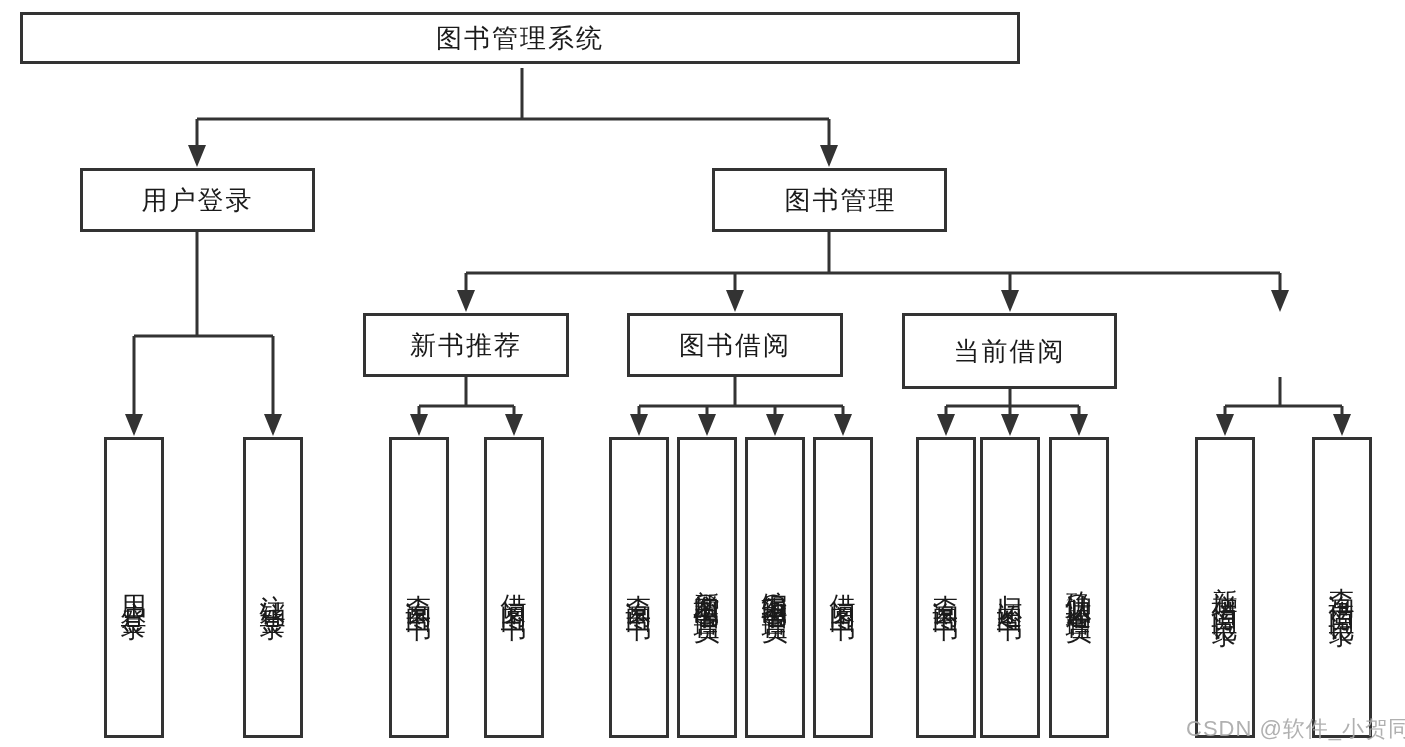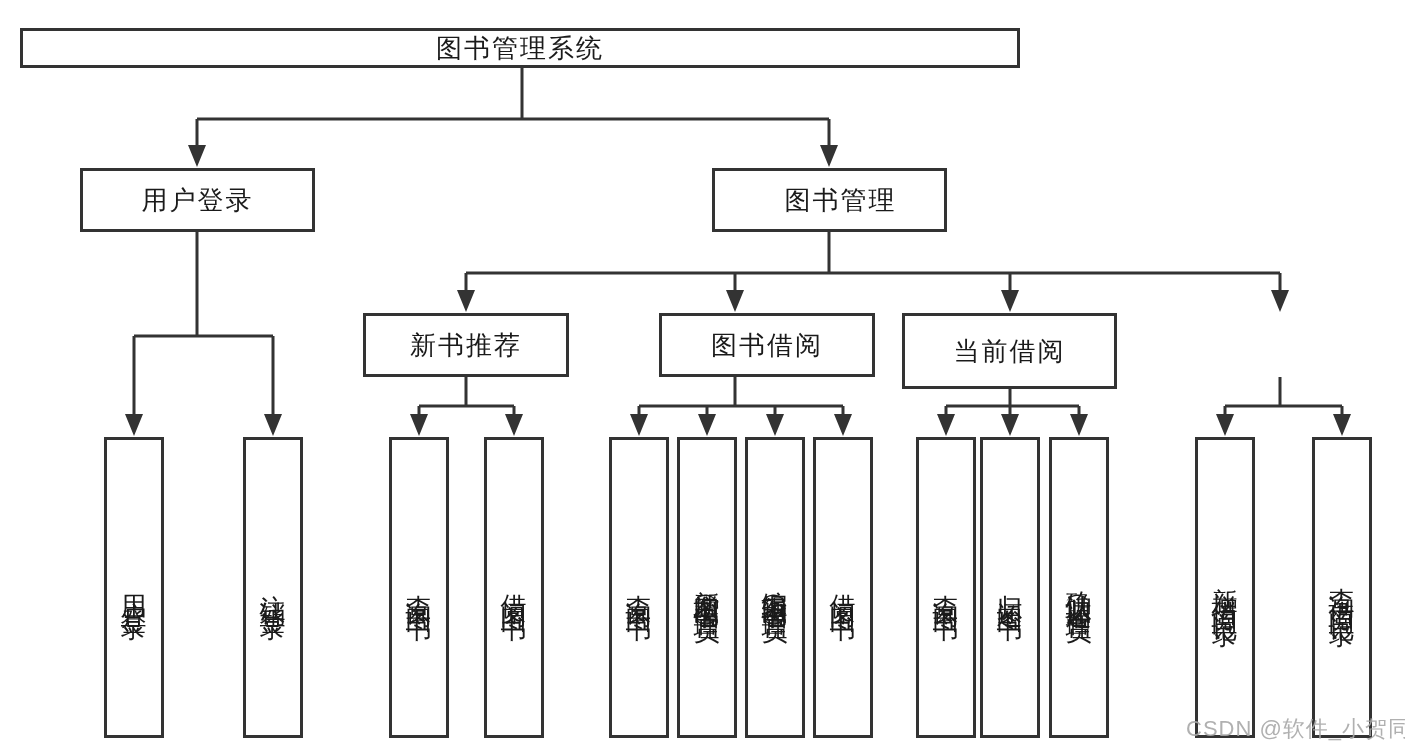--- a/index.html
+++ b/index.html
@@ -80,35 +80,35 @@
     <g>
       <path class="line" d="M1010 377 V406 M946 406 H1079 M946 406 V416 M1010 406 V416 M1079 406 V416"></path>
       <path class="head" d="M946 436 l-9 -22 h18 Z M1010 436 l-9 -22 h18 Z M1079 436 l-9 -22 h18 Z"></path>
     </g>
     <g>
       <path class="line" d="M1280 377 V406 M1225 406 H1342 M1225 406 V416 M1342 406 V416"></path>
       <path class="head" d="M1225 436 l-9 -22 h18 Z M1342 436 l-9 -22 h18 Z"></path>
     </g>
   </svg>
 
-  <div class="node hnode" style="left:20px; top:28px; width:1000px; height:40px;">
+  <div class="node hnode" style="left:20px; top:12px; width:1000px; height:52px;">
     <span>图书管理系统</span>
   </div>
 
   <div class="node hnode" style="left:80px; top:168px; width:235px; height:64px;">
     <span>用户登录</span>
   </div>
   <div class="node hnode" style="left:712px; top:168px; width:235px; height:64px;padding-left:22px;">
     <span>图书管理</span>
   </div>
 
   <div class="node hnode" style="left:363px; top:313px; width:206px; height:64px;">
     <span>新书推荐</span>
   </div>
-  <div class="node hnode" style="left:627px; top:313px; width:216px; height:64px;margin-left:32px;">
+  <div class="node hnode" style="left:627px; top:313px; width:216px; height:64px;">
     <span>图书借阅</span>
   </div>
   <div class="node hnode" style="left:902px; top:313px; width:215px; height:76px;font-family:Liberation Mono, monospace;">
     <span>当前借阅</span>
   </div>
 
   <div class="node vnode" style="left:104px; top:437px; width:60px; height:301px;">
     <span>用户登录</span>
   </div>
   <div class="node vnode" style="left:243px; top:437px; width:60px; height:301px;">

